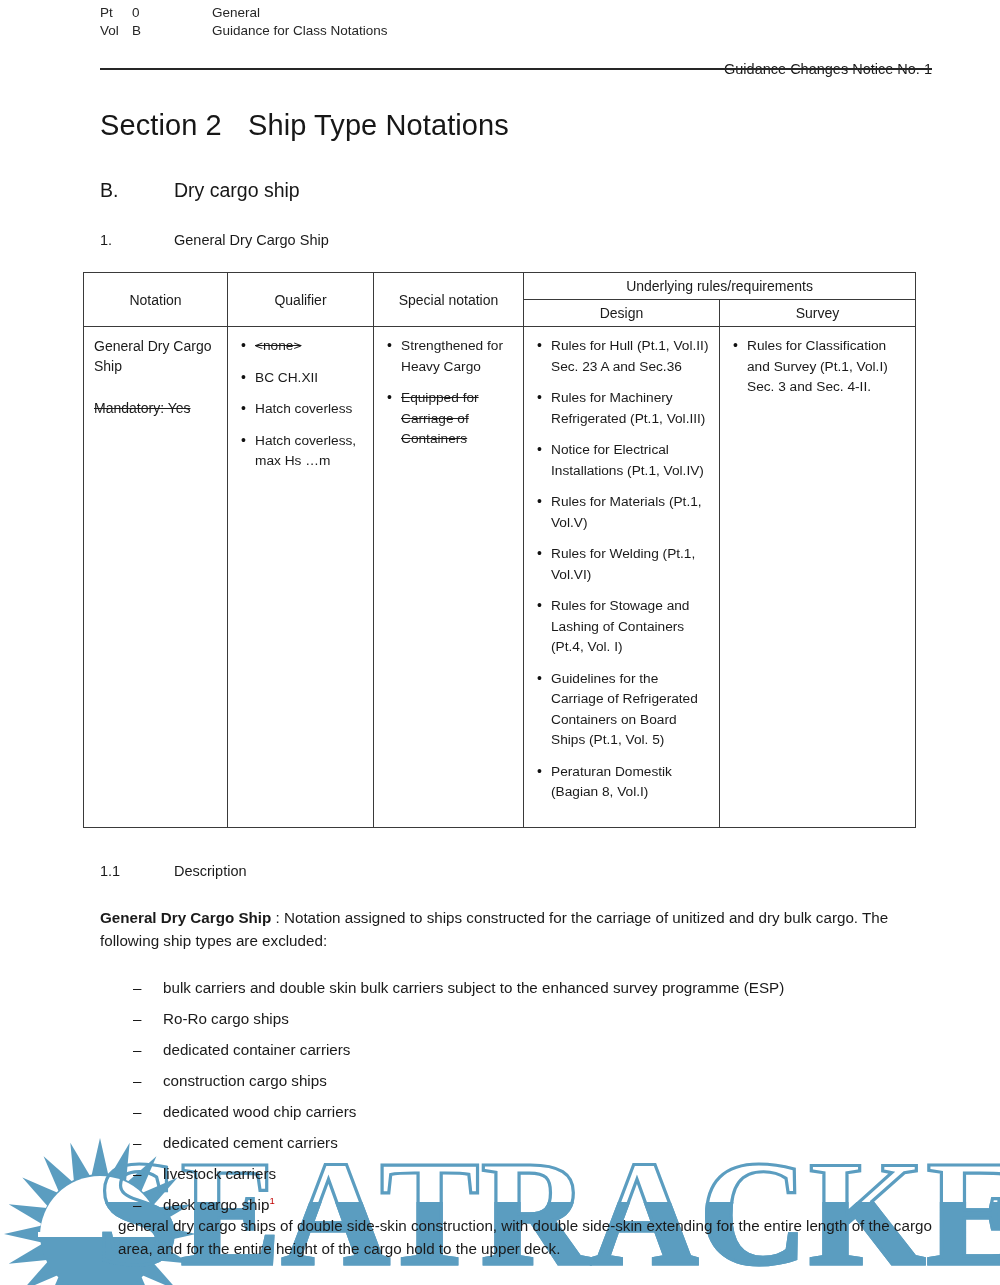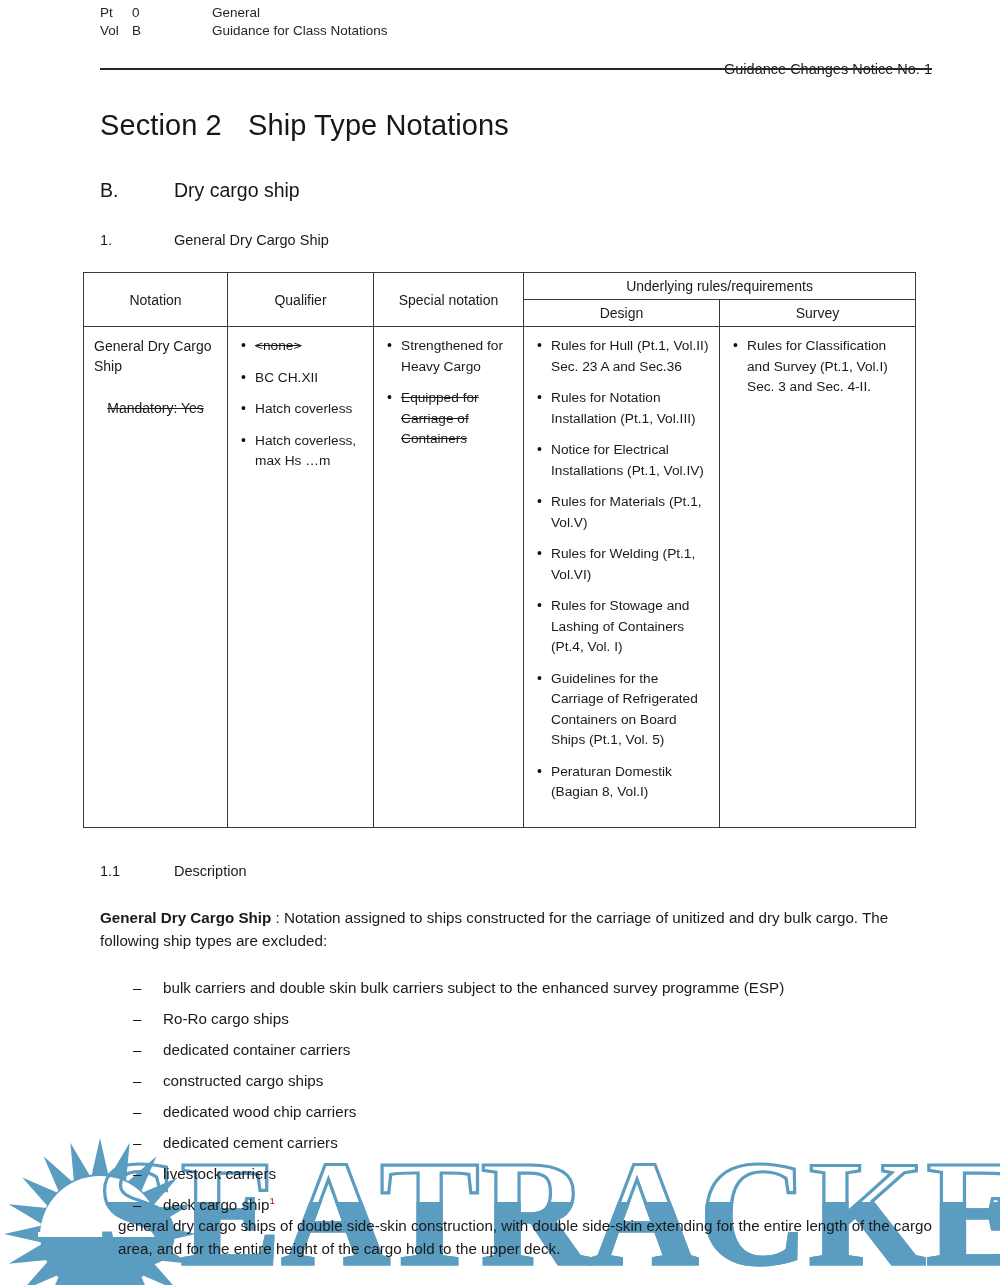--- a/index.html
+++ b/index.html
@@ -111,21 +111,21 @@
     vertical-align: middle;
     height: 26px;
     font-size: 14px;
     color: #1a1a1a;
   }
   .th-tall { height: 53px; }
 
   .cell-pad { padding: 9px 10px 11px 10px; }
 
   .cell-title { line-height: 20px; font-size: 14px; }
-  .strike { text-decoration: line-through; text-align: center; }
+  .strike { text-decoration: line-through; }
   .mt18 { margin-top: 22px; }
 
   ul.bl {
     margin: 0;
     padding: 0 0 0 17px;
     list-style: none;
   }
   ul.bl > li {
     position: relative;
     margin: 0 0 11px 0;
@@ -359,21 +359,21 @@
                 <li><span>Strengthened for Heavy Cargo</span></li>
                 <li><span class="strike">Equipped for Carriage of Containers</span></li>
               </ul>
             </div>
           </td>
 
           <td>
             <div class="cell-pad">
               <ul class="bl">
                 <li>Rules for Hull (Pt.1, Vol.II) Sec. 23 A and Sec.36</li>
-                <li>Rules for Notation Installation (Pt.1, Vol.III)</li>
+                <li>Rules for Machinery Refrigerated (Pt.1, Vol.III)</li>
                 <li>Notice for Electrical Installations (Pt.1, Vol.IV)</li>
                 <li>Rules for Materials (Pt.1, Vol.V)</li>
                 <li>Rules for Welding (Pt.1, Vol.VI)</li>
                 <li>Rules for Stowage and Lashing of Containers (Pt.4, Vol. I)</li>
                 <li>Guidelines for the Carriage of Refrigerated Containers on Board Ships (Pt.1, Vol. 5)</li>
                 <li>Peraturan Domestik (Bagian 8, Vol.I)</li>
               </ul>
             </div>
           </td>
 
@@ -393,21 +393,21 @@
     </div>
 
     <div class="desc-para">
       <b>General Dry Cargo Ship</b><span> : Notation assigned to ships constructed for the carriage of unitized and dry bulk cargo. The following ship types are excluded:</span>
     </div>
 
     <ul class="excl-list">
       <li><span>bulk carriers and double skin bulk carriers subject to the enhanced survey programme (ESP)</span></li>
       <li><span>Ro-Ro cargo ships</span></li>
       <li><span>dedicated container carriers</span></li>
-      <li><span>constructed cargo ships</span></li>
+      <li><span>construction cargo ships</span></li>
       <li><span>dedicated wood chip carriers</span></li>
       <li><span>dedicated cement carriers</span></li>
       <li><span>livestock carriers</span></li>
       <li><span>deck cargo ship</span><span class="sup-note">1</span></li>
     </ul>
 
     <div class="tail-para">general dry cargo ships of double side-skin construction, with double side-skin extending for the entire length of the cargo area, and for the entire height of the cargo hold to the upper deck.</div>
 
   </div>
 </div>

